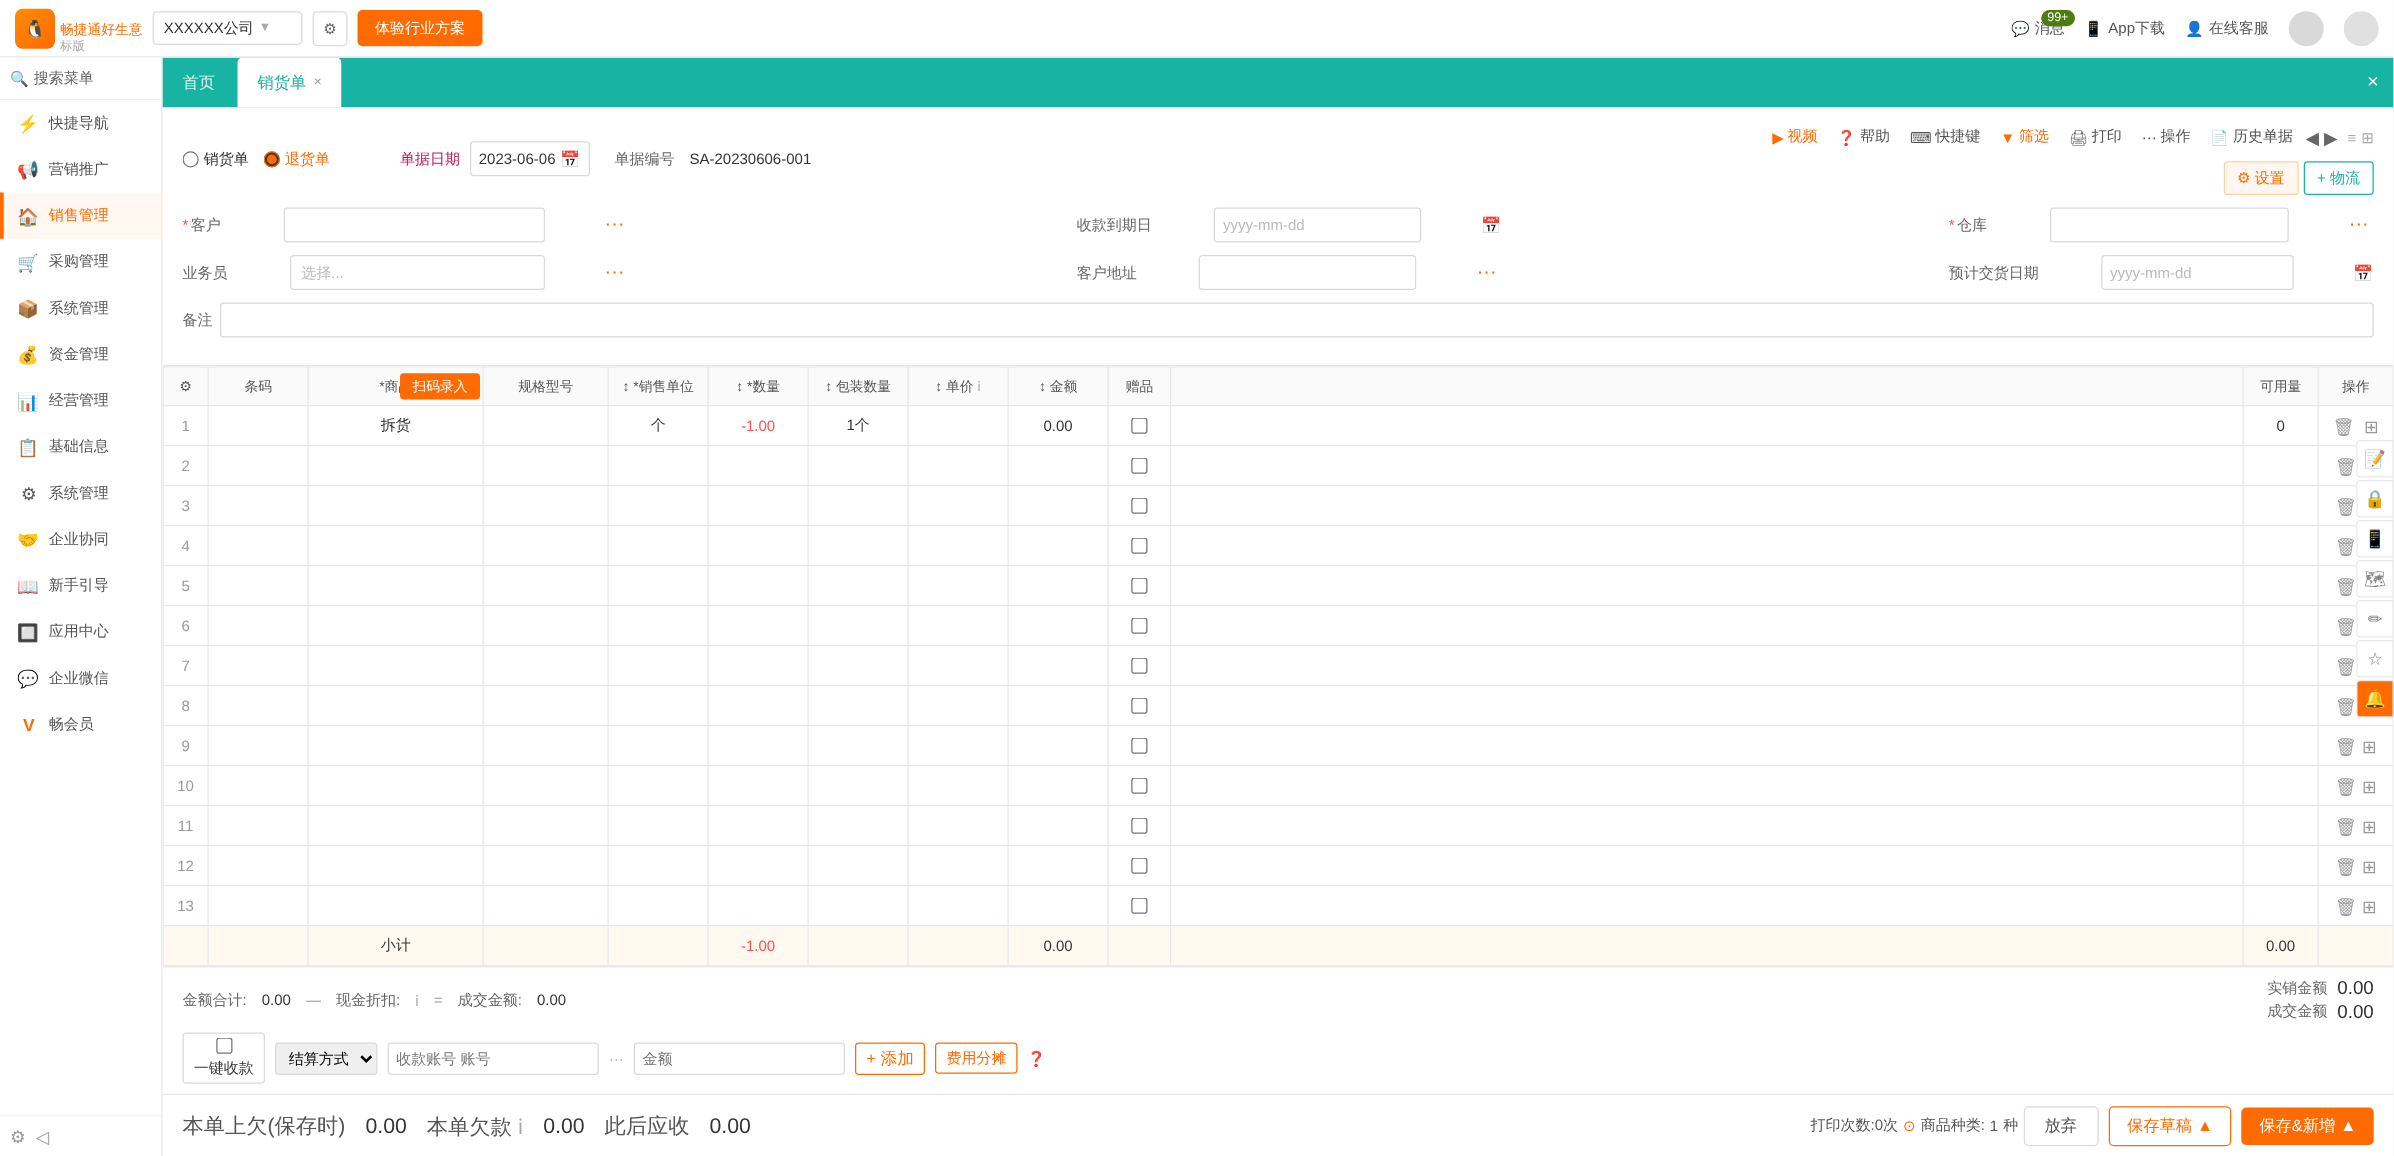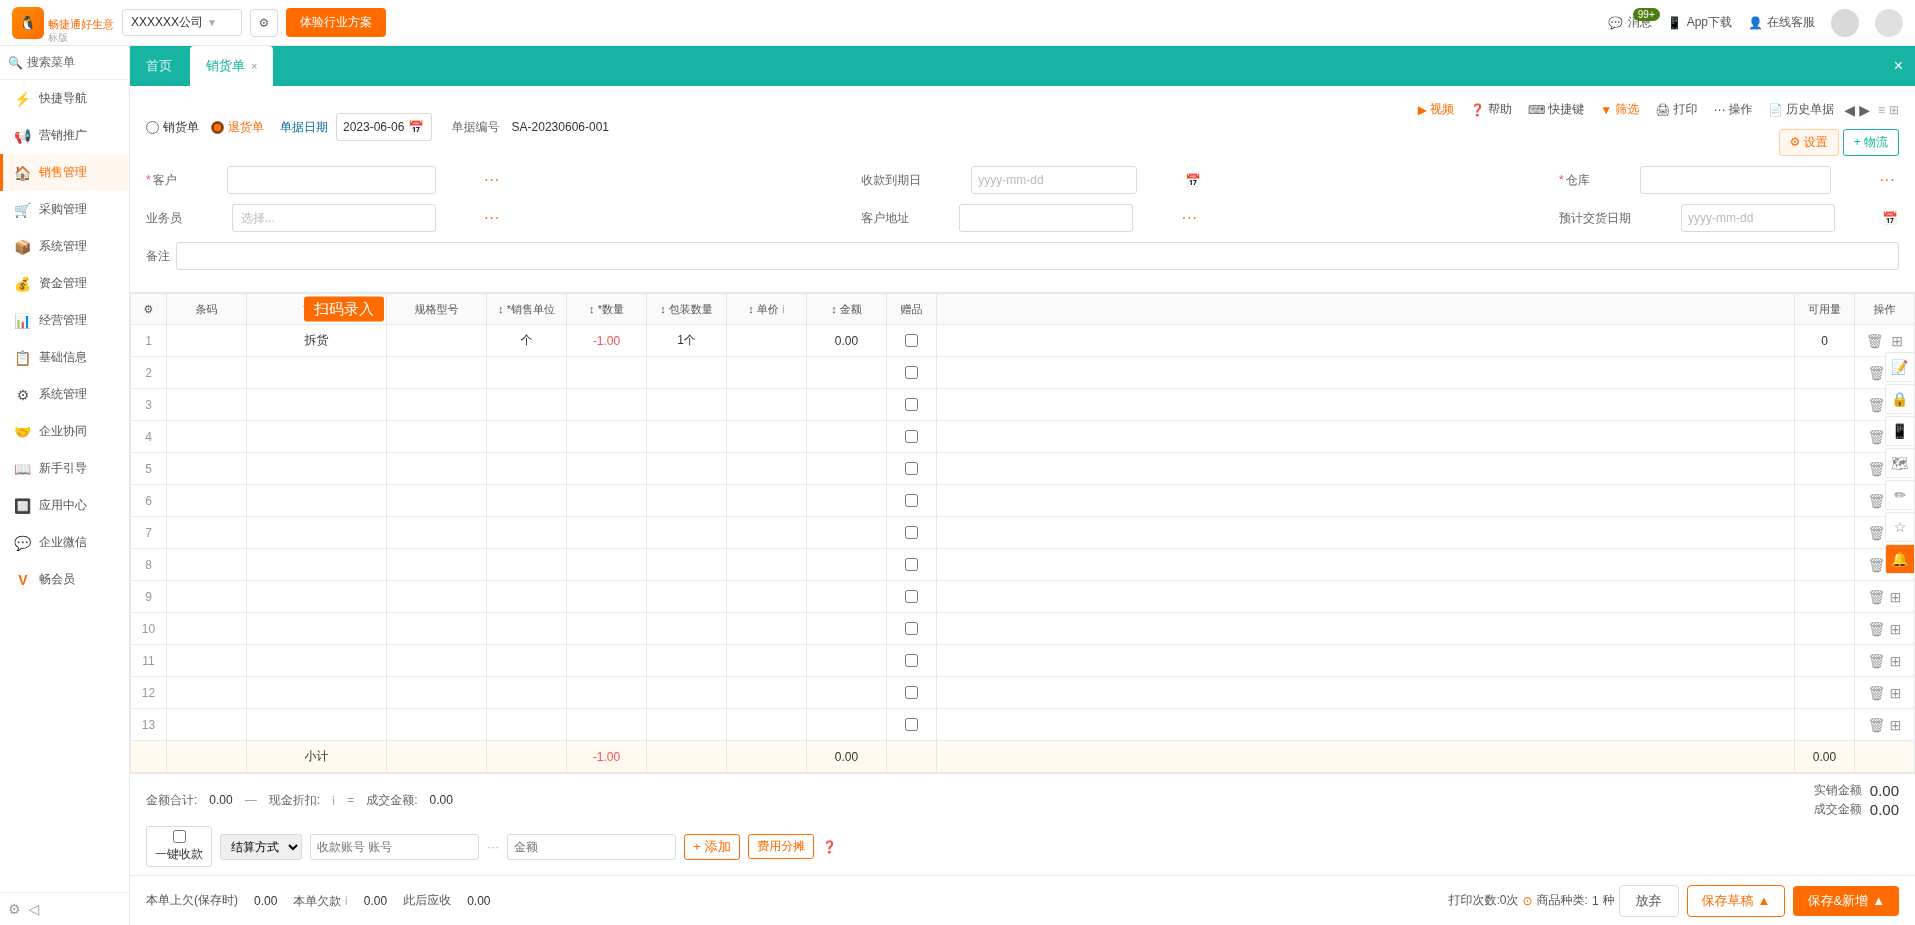--- a/index.html
+++ b/index.html
@@ -81,41 +81,41 @@
     .payment-row { display: flex; align-items: center; gap: 8px; font-size: 12px; }
     .one-click-btn { border: 1px solid #d9d9d9; background: #fff; padding: 3px 8px; border-radius: 3px; cursor: pointer; display: flex; align-items: center; gap: 3px; flex-direction: column; }
     .select-input { border: 1px solid #d9d9d9; border-radius: 3px; padding: 3px 6px; font-size: 12px; height: 26px; }
     .account-input { border: 1px solid #d9d9d9; border-radius: 3px; padding: 3px 6px; font-size: 12px; height: 26px; min-width: 60px; }
     .amount-input { border: 1px solid #d9d9d9; border-radius: 3px; padding: 3px 6px; font-size: 12px; height: 26px; min-width: 60px; }
     .add-btn { background: #fff; border: 1px solid #ff6b00; color: #ff6b00; border-radius: 3px; padding: 3px 8px; cursor: pointer; display: flex; align-items: center; gap: 2px; }
     .fee-split-btn { background: #fff; border: 1px solid #ff6b00; color: #ff6b00; border-radius: 3px; padding: 3px 8px; cursor: pointer; font-size: 12px; }
 
     
     .footer-bar { height: 50px; background: #fff; border-top: 1px solid #e8e8e8; display: flex; align-items: center; padding: 0 16px; justify-content: space-between; flex-shrink: 0; }
-    .footer-left { display: flex; align-items: center; gap: 16px; font-size: 12px; color: #555; }
+    .footer-left { display: flex; align-items: center; gap: 16px; font-size: 17px; color: #555; }
     .footer-right { display: flex; align-items: center; gap: 4px; font-size: 12px; color: #555; }
     .action-btns { display: flex; gap: 8px; align-items: center; }
     .abandon-btn { border: 1px solid #d9d9d9; background: #fff; color: #555; padding: 6px 16px; border-radius: 4px; cursor: pointer; font-size: 13px; }
     .save-draft-btn { border: 1px solid #ff6b00; background: #fff; color: #ff6b00; padding: 6px 14px; border-radius: 4px; cursor: pointer; font-size: 13px; display: flex; align-items: center; gap: 4px; }
     .save-new-btn { background: #ff6b00; color: white; border: none; padding: 6px 14px; border-radius: 4px; cursor: pointer; font-size: 13px; display: flex; align-items: center; gap: 4px; }
     .footer-value { color: #333; }
     .product-type { display: flex; align-items: center; gap: 4px; cursor: pointer; }
 
     
     .right-float { position: fixed; right: 0; top: 50%; transform: translateY(-50%); display: flex; flex-direction: column; gap: 2px; z-index: 100; }
     .float-btn { width: 30px; height: 30px; background: #fff; border: 1px solid #e8e8e8; display: flex; align-items: center; justify-content: center; cursor: pointer; color: #888; font-size: 14px; border-radius: 3px 0 0 3px; }
     .float-btn.orange { background: #ff6b00; color: white; }
 
     .header-actions { display: flex; flex-direction: column; align-items: flex-end; gap: 4px; }
 
     .top-actions-row { display: flex; align-items: center; gap: 4px; margin-bottom: 4px; }
     .side-action-btns { display: flex; align-items: center; gap: 4px; }
 
     .doc-row { display: flex; align-items: center; gap: 8px; }
-    .doc-date-label { color: #0369a1; }
+    .doc-date-label { color: #be185d; margin-left: 40px; }
     .doc-num-label { color: #666; }
 
     
     .tab-bar-close { margin-left: auto; padding-right: 12px; color: white; cursor: pointer; font-size: 16px; }
 
     .nav-arrow { color: #666; cursor: pointer; font-size: 14px; }
 
     
     .col-idx { width: 36px; }
     .col-barcode { width: 80px; }
@@ -377,21 +377,21 @@
             <thead>
               <tr>
                 <th class="col-idx">
                   <span>⚙</span>
                 </th>
                 <th class="col-barcode">
                   <span>条码</span>
                 </th>
                 <th class="col-product" style="position:relative;">
                   <span>*商品</span>
-                  <button class="scan-btn" style="position:absolute; right:2px; top:50%; transform:translateY(-50%); font-size:15px;">扫码录入</button>
+                  <button class="scan-btn" style="position:absolute; right:2px; top:50%; transform:translateY(-50%); font-size:11px;">扫码录入</button>
                 </th>
                 <th class="col-spec">
                   <span>规格型号</span>
                 </th>
                 <th class="col-unit">
                   <span>↕ </span><span>*销售单位</span>
                 </th>
                 <th class="col-qty">
                   <span>↕ </span><span>*数量</span>
                 </th>

